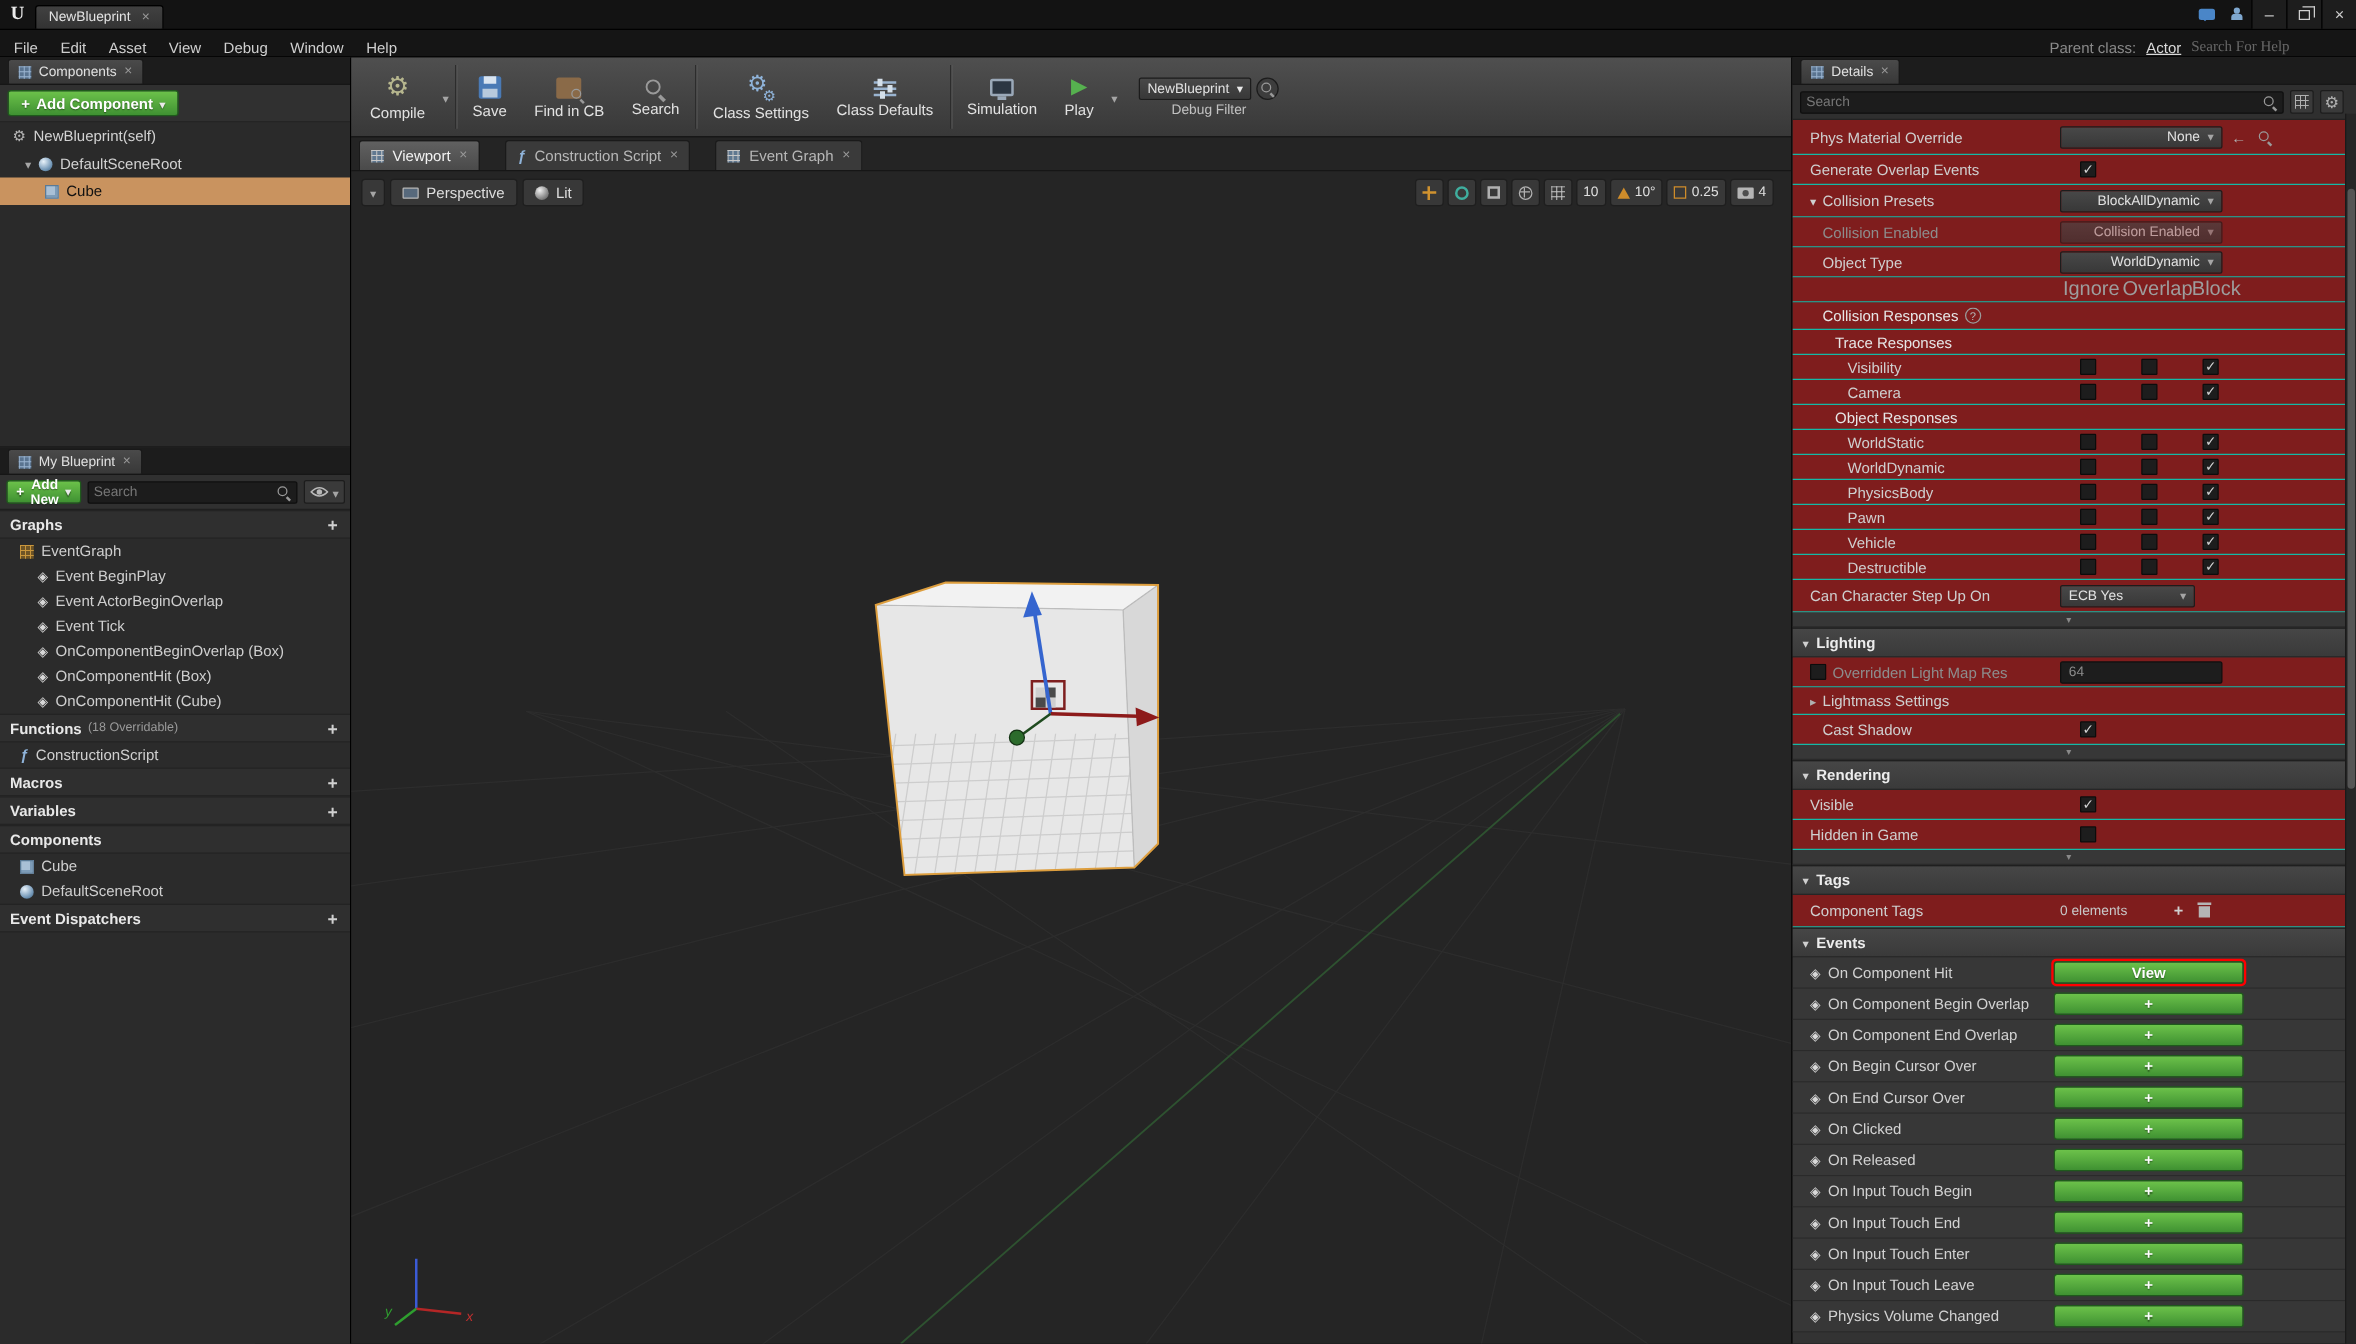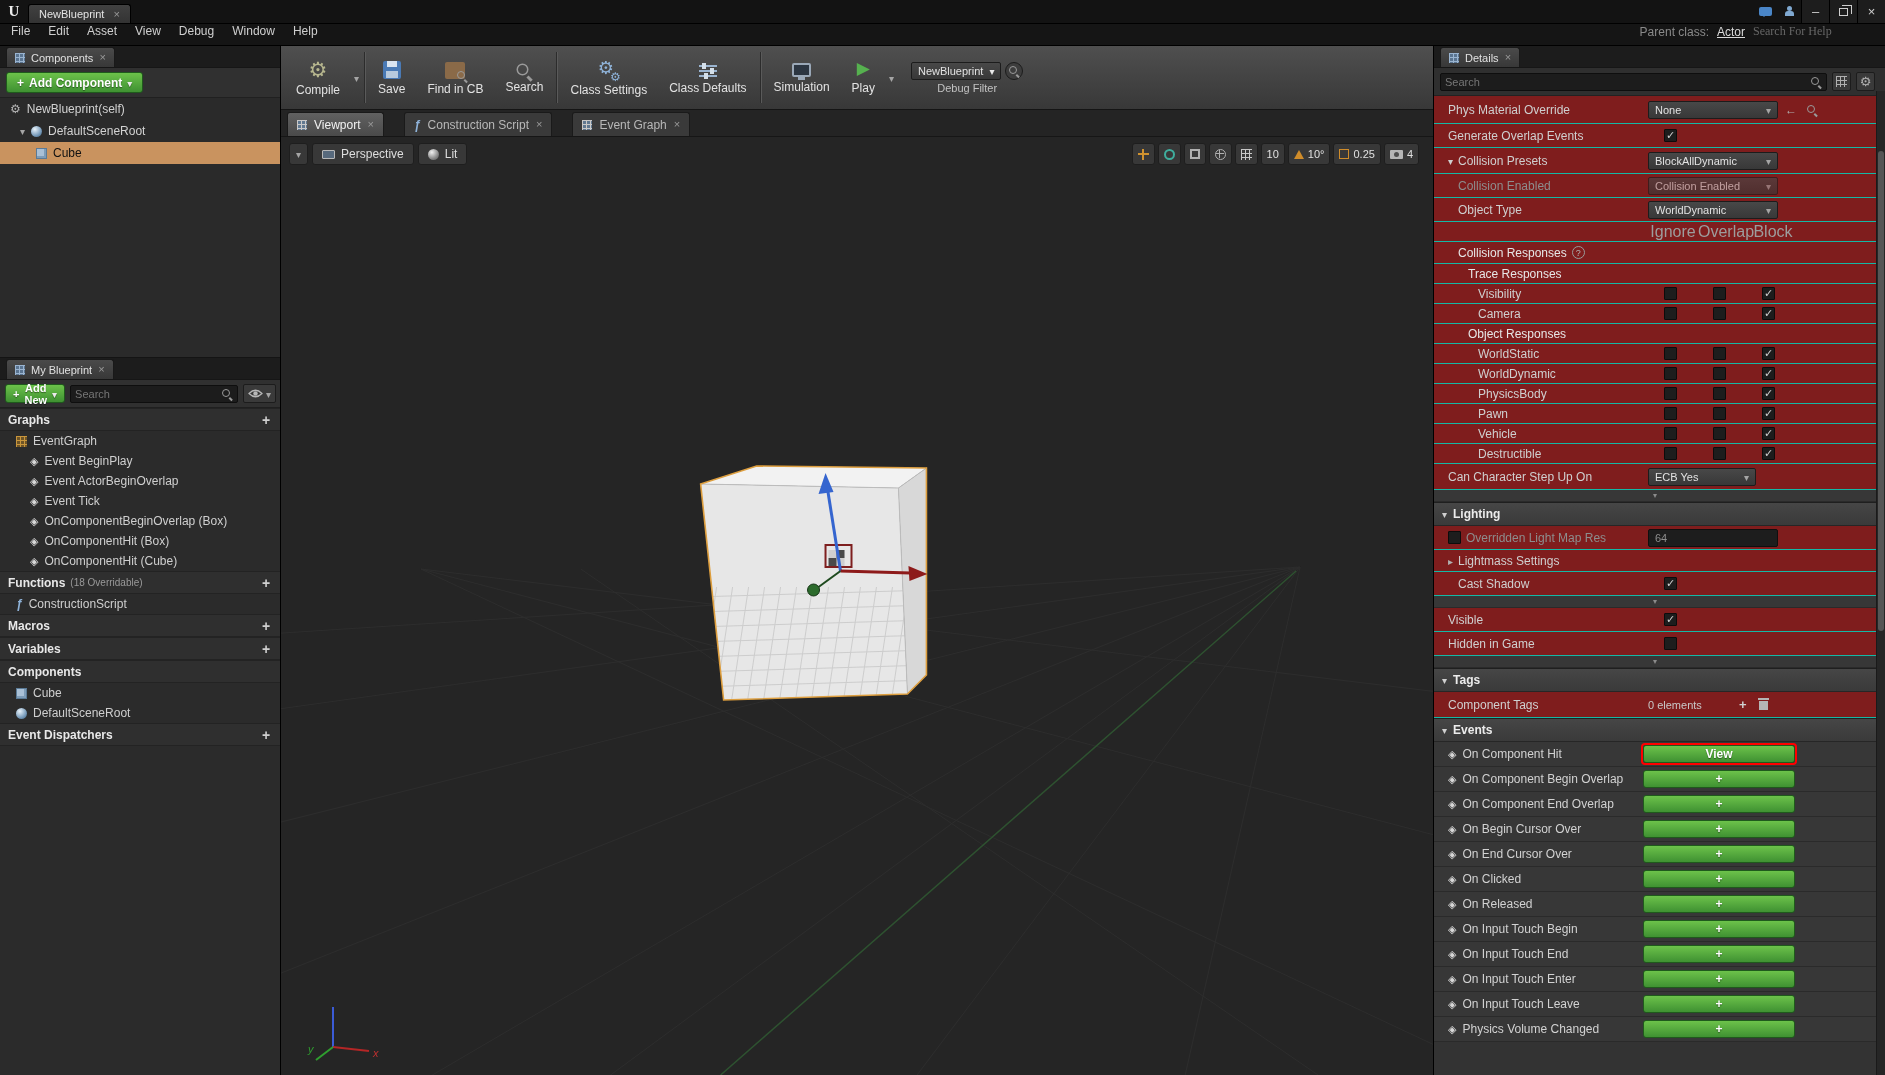--- a/index.html
+++ b/index.html
@@ -20,21 +20,21 @@
 .person{width:11px;height:11px;position:relative}
 .person::before{content:"";position:absolute;left:3px;top:0;width:5px;height:5px;border-radius:50%;background:#7fa8d0}
 .person::after{content:"";position:absolute;left:1px;top:5px;width:9px;height:5px;border-radius:3px 3px 0 0;background:#7fa8d0}
 .win-btn{width:28px;display:flex;align-items:center;justify-content:center;color:#cfcfcf;font-size:13px;border-left:1px solid #000;background:#1d1d1d}
 .min-glyph::before{content:"–"}
 .close-glyph::before{content:"×"}
 .restore-box{width:9px;height:8px;border:1px solid #cfcfcf;position:relative}
 .restore-box::before{content:"";position:absolute;left:2px;top:-4px;width:9px;height:8px;border:1px solid #cfcfcf;border-bottom:none;border-left:none}
 
 
-.menubar{height:22px;background:#151515;display:flex;align-items:flex-start;padding-left:2px;border-bottom:1px solid #000}
+.menubar{height:22px;background:#151515;display:flex;align-items:flex-end;padding-left:2px;border-bottom:1px solid #000}
 .menu-item{padding:0 9px;color:#cfcfcf}
 .menubar-right{margin-left:auto;display:flex;align-items:center;gap:8px;padding-right:12px}
 .parent-class-label{color:#8a8a8a}
 .parent-class-value{color:#dadada;text-decoration:underline}
 .help-search{background:transparent;border:none;color:#777;width:120px;outline:none;font-size:12px;font-family:Liberation Serif, serif}
 .help-search::placeholder{color:#676767}
 
 
 .main{flex:1;display:flex;min-height:0}
 .left{width:281px;background:#2e2e2e;border-right:1px solid #000;display:flex;flex-direction:column}
@@ -155,21 +155,21 @@
 .d-label.lv1{padding-left:24px}.d-label.lv2{padding-left:34px}.d-label.lv3{padding-left:44px}
 .d-label.bold{font-weight:normal;color:#e6e6e6}
 .dim{color:#8d8d8d !important}
 .d-value{flex:1;display:flex;align-items:center;gap:5px;padding-left:2px}
 .checkbox{width:13px;height:13px;background:#1d1d1d;border:1px solid #0c0c0c;border-radius:1px;display:inline-block;position:relative;flex:none;cursor:pointer}
 .checkbox.checked::after{content:"✓";position:absolute;left:1px;top:-1px;font-size:11px;color:#d2d2d2}
 .resp{display:flex;gap:36px;padding-left:18px}
 .resp-heads{flex:1;display:flex;padding-left:2px}
 .resp-heads span{width:50px;text-align:center;font-size:16px;color:#9d9d9d}
 .cb-pad{padding-left:18px}
-.combo.w130{width:130px;justify-content:space-between}
+.combo.w130{width:130px;justify-content:flex-end}
 .combo.w100{width:108px;justify-content:space-between}
 .well{height:18px;background:#1d1d1d;border:1px solid #0f0f0f;border-radius:2px;display:flex;align-items:center;padding:0 6px;font-size:11px;color:#cfcfcf}
 .w64{width:130px}
 .mini-icon{width:16px;height:16px;display:flex;align-items:center;justify-content:center;color:#b0b0b0;cursor:pointer}
 .arrow-left::before{content:"←";font-size:12px}
 .help-circle{width:13px;height:13px;border:1px solid #9a9a9a;border-radius:50%;font-size:9px;color:#b5b5b5;display:inline-flex;align-items:center;justify-content:center}
 .sec-caret::before{content:"▾";font-size:10px;color:#cfcfcf}
 .sec-caret-r::before{content:"▸";font-size:10px;color:#b0b0b0}
 .d-section{height:24px;background:linear-gradient(#464646,#3a3a3a);border-top:1px solid #1f1f1f;border-bottom:1px solid #262626;display:flex;align-items:center;gap:6px;padding-left:8px;font-weight:bold;color:#ececec;cursor:pointer}
 .d-expander{height:12px;background:#373737;border-bottom:1px solid #2a2a2a;display:flex;align-items:center;justify-content:center;cursor:pointer}
@@ -809,20 +809,24 @@
           <div class="d-label lv1">
               <span>Cast Shadow</span>
             </div>
           <div class="d-value cb-pad">
               <span class="checkbox checked"></span>
             </div>
         </div>
 
         <div class="d-expander"></div>
 
+        <div class="d-section">
+          <span class="sec-caret"></span>
+          <span>Rendering</span>
+        </div>
 
         <div class="d-row">
           <div class="d-label">
               <span>Visible</span>
             </div>
           <div class="d-value cb-pad">
               <span class="checkbox checked"></span>
             </div>
         </div>
         <div class="d-row">

